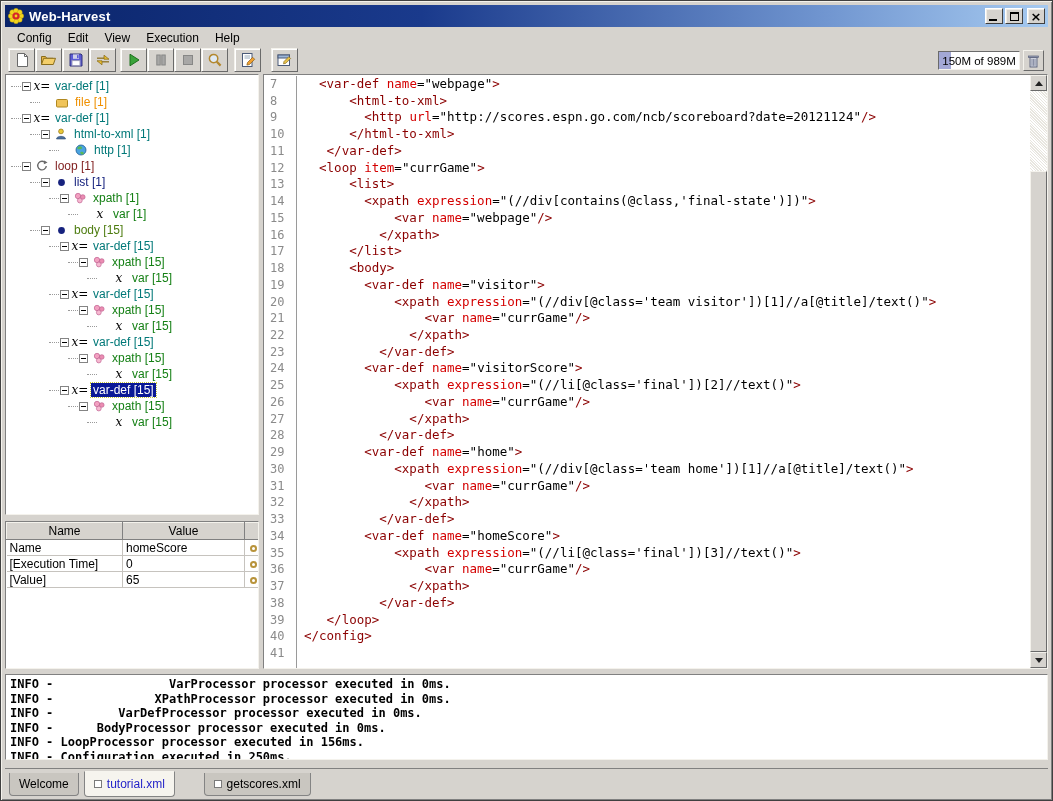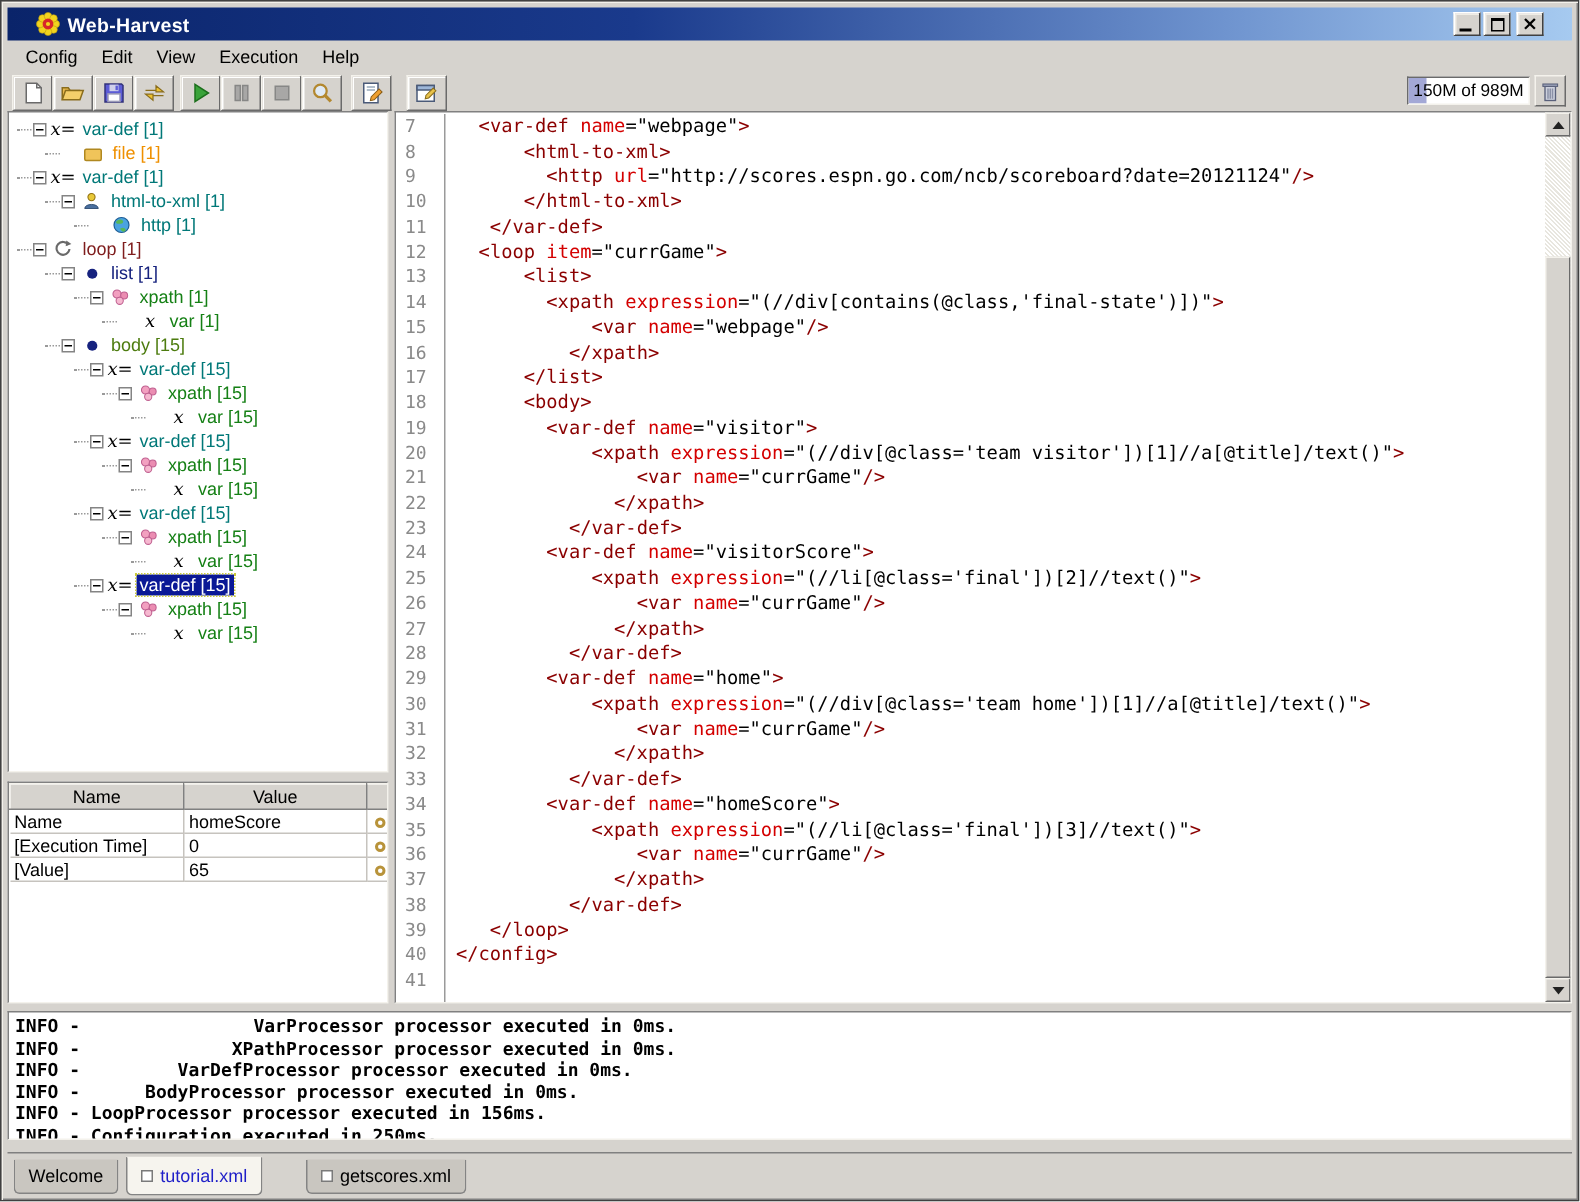--- a/index.html
+++ b/index.html
@@ -3,34 +3,34 @@
 <meta charset="utf-8">
 <style>
   html,body{margin:0;padding:0;background:#fff;}
   *{box-sizing:border-box;}
   #window{position:relative;width:1053px;height:801px;background:#d6d3ce;
     border:1px solid #404040;box-shadow:inset 1px 1px 0 #f4f2ec, inset -1px -1px 0 #808080;
     font-family:"Liberation Sans",sans-serif;font-size:12px;color:#000;overflow:hidden;}
   
   .titlebar{position:absolute;left:4px;top:4px;right:4px;height:22px;
     background:linear-gradient(90deg,#0a246a 0%,#1a3a8c 40%,#6f94cf 78%,#a6caf0 100%);
-    display:flex;align-items:center;padding:0 19px;}
+    display:flex;align-items:center;padding:0 3px;}
   .title-text{color:#fff;font-weight:bold;font-size:13px;margin-left:5px;letter-spacing:.2px;}
   .win-controls{margin-left:auto;display:flex;gap:2px;}
   .wbtn{width:18px;height:16px;background:#d6d3ce;border:1px solid;border-color:#fff #404040 #404040 #fff;
     box-shadow:inset 1px 1px 0 #f0ede6;display:flex;align-items:center;justify-content:center;padding:0;cursor:default;}
   .wbtn.close{margin-left:2px;}
   .g-min{width:8px;height:2px;background:#000;margin-top:8px;margin-right:3px;}
   .g-max{width:9px;height:9px;border:1px solid #000;border-top-width:2px;}
   .g-close{font:bold 13px "DejaVu Sans",sans-serif;line-height:1;}
   
   .menubar{position:absolute;left:4px;top:26px;right:4px;height:21px;display:flex;align-items:center;padding-left:4px;}
   .menu-item{padding:2px 8px;font-size:12px;}
   
-  .toolbar{position:absolute;left:4px;top:47px;right:4px;height:26px;display:flex;align-items:flex-end;padding-left:3px;}
+  .toolbar{position:absolute;left:4px;top:47px;right:4px;height:26px;display:flex;align-items:flex-start;padding-left:3px;}
   .tbtn{width:27px;height:24px;background:#d6d3ce;border:1px solid;border-color:#f4f2ec #6a6a6a #6a6a6a #f4f2ec;
     box-shadow:inset 1px 1px 0 #fff;display:flex;align-items:center;justify-content:center;padding:0;}
   .tbtn svg{display:block;}
   .memory-wrap{position:absolute;right:28px;top:3px;width:82px;height:19px;background:#fff;
     border:1px solid;border-color:#6a6a6a #f4f2ec #f4f2ec #6a6a6a;overflow:hidden;}
   .memory-fill{position:absolute;left:0;top:0;bottom:0;background:#a3a8d6;}
   .memory-text{position:absolute;inset:0;display:flex;align-items:center;justify-content:center;font-size:11.5px;}
   .gcbtn{position:absolute;right:4px;top:2px;width:21px;height:21px;background:#d6d3ce;border:1px solid;
     border-color:#f4f2ec #6a6a6a #6a6a6a #f4f2ec;display:flex;align-items:center;justify-content:center;padding:0;}
   

